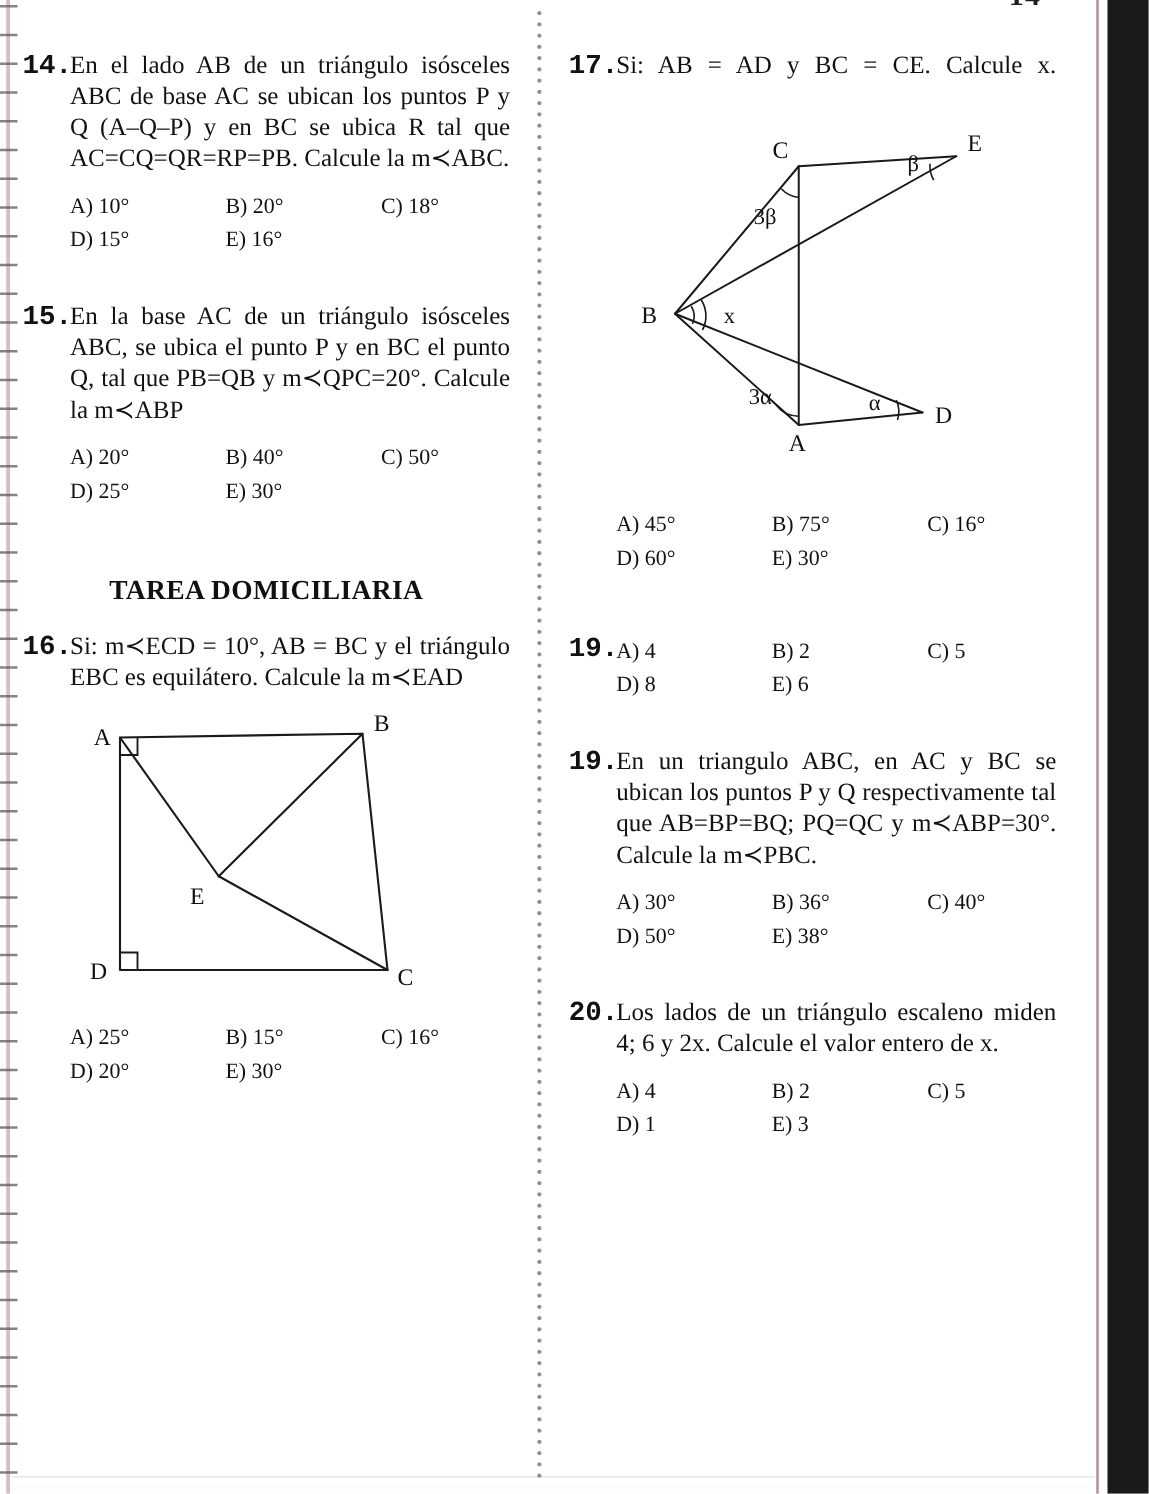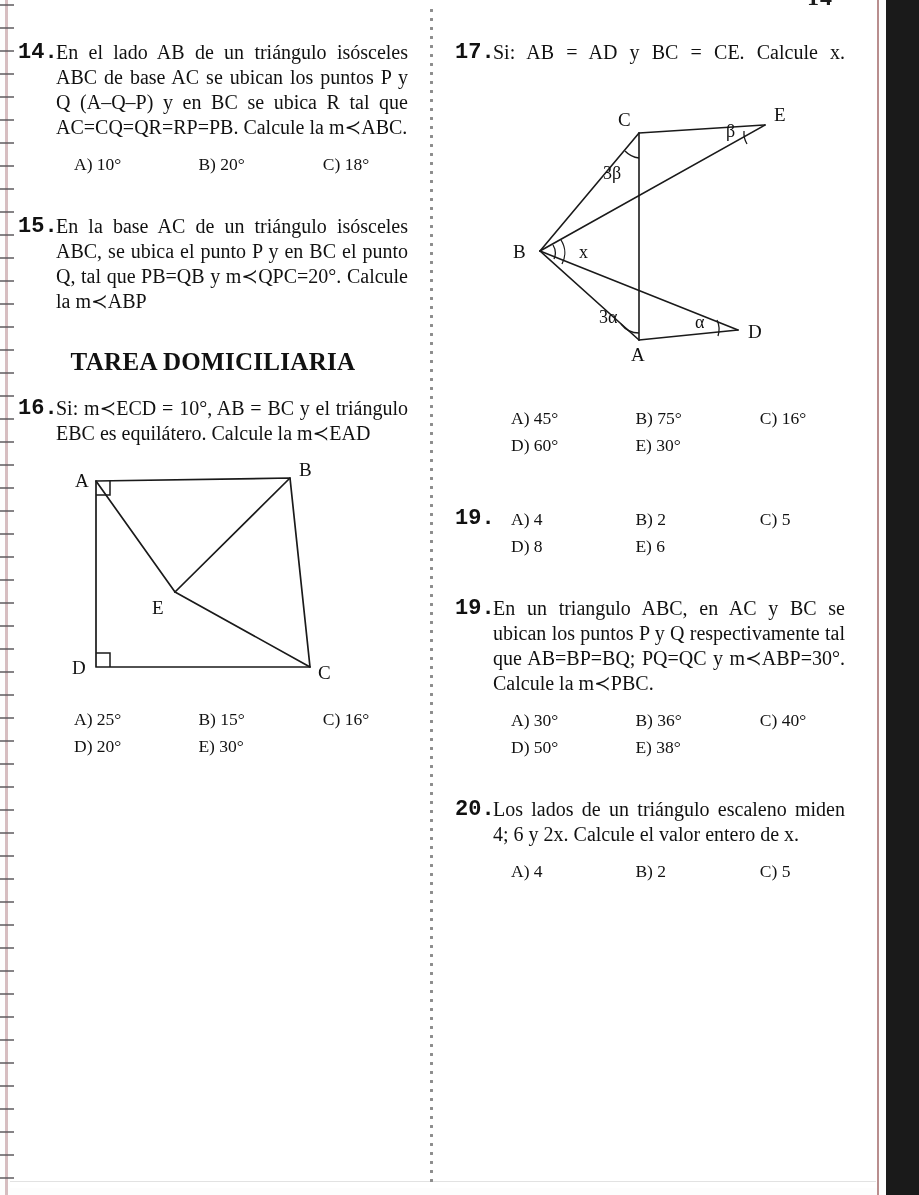--- a/index.html
+++ b/index.html
@@ -115,40 +115,40 @@
     hyphens: manual;
   }
   .q-body.last-line-left::after {
     content: "";
     display: inline-block;
     width: 100%;
   }
 
   
   .opts {
-    margin-left: 56px;
+    margin-left: 38px;
     margin-top: 11px;
     font-size: 17.5px;
     line-height: 27px;
   }
   .opt-row { display: block; white-space: nowrap; }
   .opt {
     display: inline-block;
     width: 120px;
     vertical-align: top;
   }
   .opt:last-child { width: auto; }
 
   
   .section-head {
     text-align: center;
     font-weight: bold;
-    font-size: 25px;
+    font-size: 22px;
     letter-spacing: .3px;
-    margin: 34px 0 20px 0;
+    margin: 53px 0 20px 0;
   }
 
   
   .figure { margin: 10px 0 4px 0; }
   svg text {
     font-family: "Liberation Serif", "DejaVu Serif", serif;
     fill: #111111;
   }
   .lbl      { font-size: 19px; }
   .lbl-math { font-size: 18px; }
@@ -229,29 +229,42 @@
 
     <div class="q">
       <div class="q-num">14.</div>
       <div class="q-body">En el lado AB de un triángulo isósceles ABC de base AC se ubican los puntos P y Q (A–Q–P) y en BC se ubica R tal que AC=CQ=QR=RP=PB. Calcule la m≺ABC.</div>
       <div class="opts">
         <span class="opt-row">
           <span class="opt">A) 10°</span>
           <span class="opt">B) 20°</span>
           <span class="opt">C) 18°</span>
         </span>
+        <span class="opt-row">
+          <span class="opt">D) 15°</span>
+          <span class="opt">E) 16°</span>
+        </span>
       </div>
     </div>
 
     <div class="spacer-m"></div>
 
     <div class="q">
       <div class="q-num">15.</div>
       <div class="q-body">En la base AC de un triángulo isósceles ABC, se ubica el punto P y en BC el punto Q, tal que PB=QB y m≺QPC=20°. Calcule la m≺ABP</div>
       <div class="opts">
+        <span class="opt-row">
+          <span class="opt">A) 20°</span>
+          <span class="opt">B) 40°</span>
+          <span class="opt">C) 50°</span>
+        </span>
+        <span class="opt-row">
+          <span class="opt">D) 25°</span>
+          <span class="opt">E) 30°</span>
+        </span>
       </div>
     </div>
 
     <div class="section-head">TAREA DOMICILIARIA</div>
 
     <div class="q">
       <div class="q-num">16.</div>
       <div class="q-body">Si: m≺ECD = 10°, AB = BC y el triángulo EBC es equilátero. Calcule la m≺EAD</div>
 
       <div class="figure">
@@ -384,16 +397,20 @@
 
     <div class="q">
       <div class="q-num">20.</div>
       <div class="q-body">Los lados de un triángulo escaleno miden 4; 6 y 2x. Calcule el valor entero de x.</div>
       <div class="opts">
         <span class="opt-row">
           <span class="opt">A) 4</span>
           <span class="opt">B) 2</span>
           <span class="opt">C) 5</span>
         </span>
+        <span class="opt-row">
+          <span class="opt">D) 1</span>
+          <span class="opt">E) 3</span>
+        </span>
       </div>
     </div>
   </div>
 </div>
 
 </body></html>

